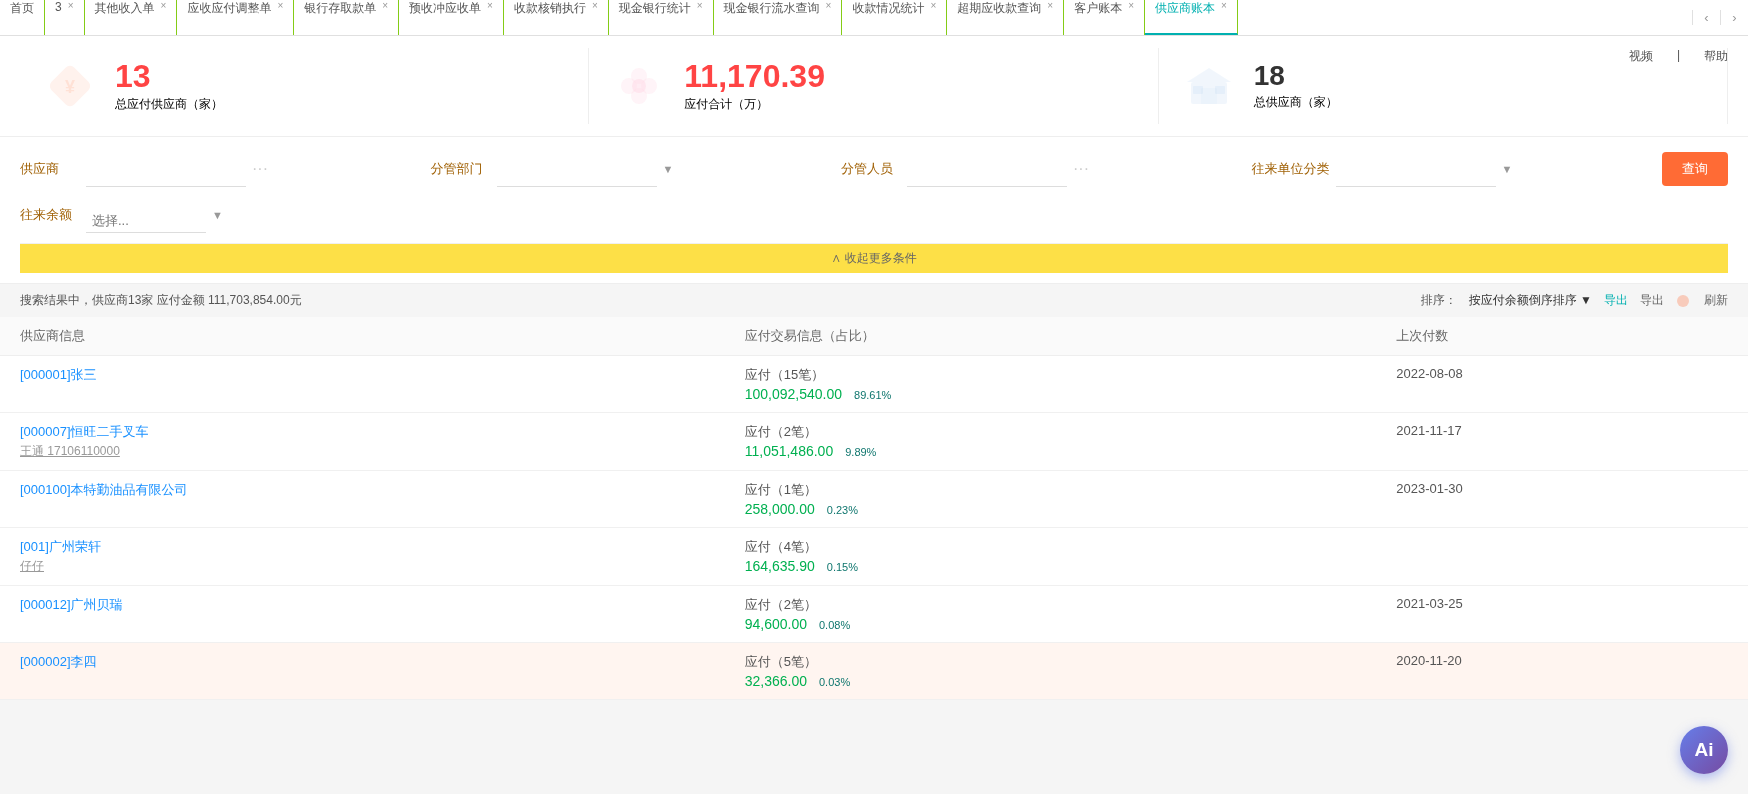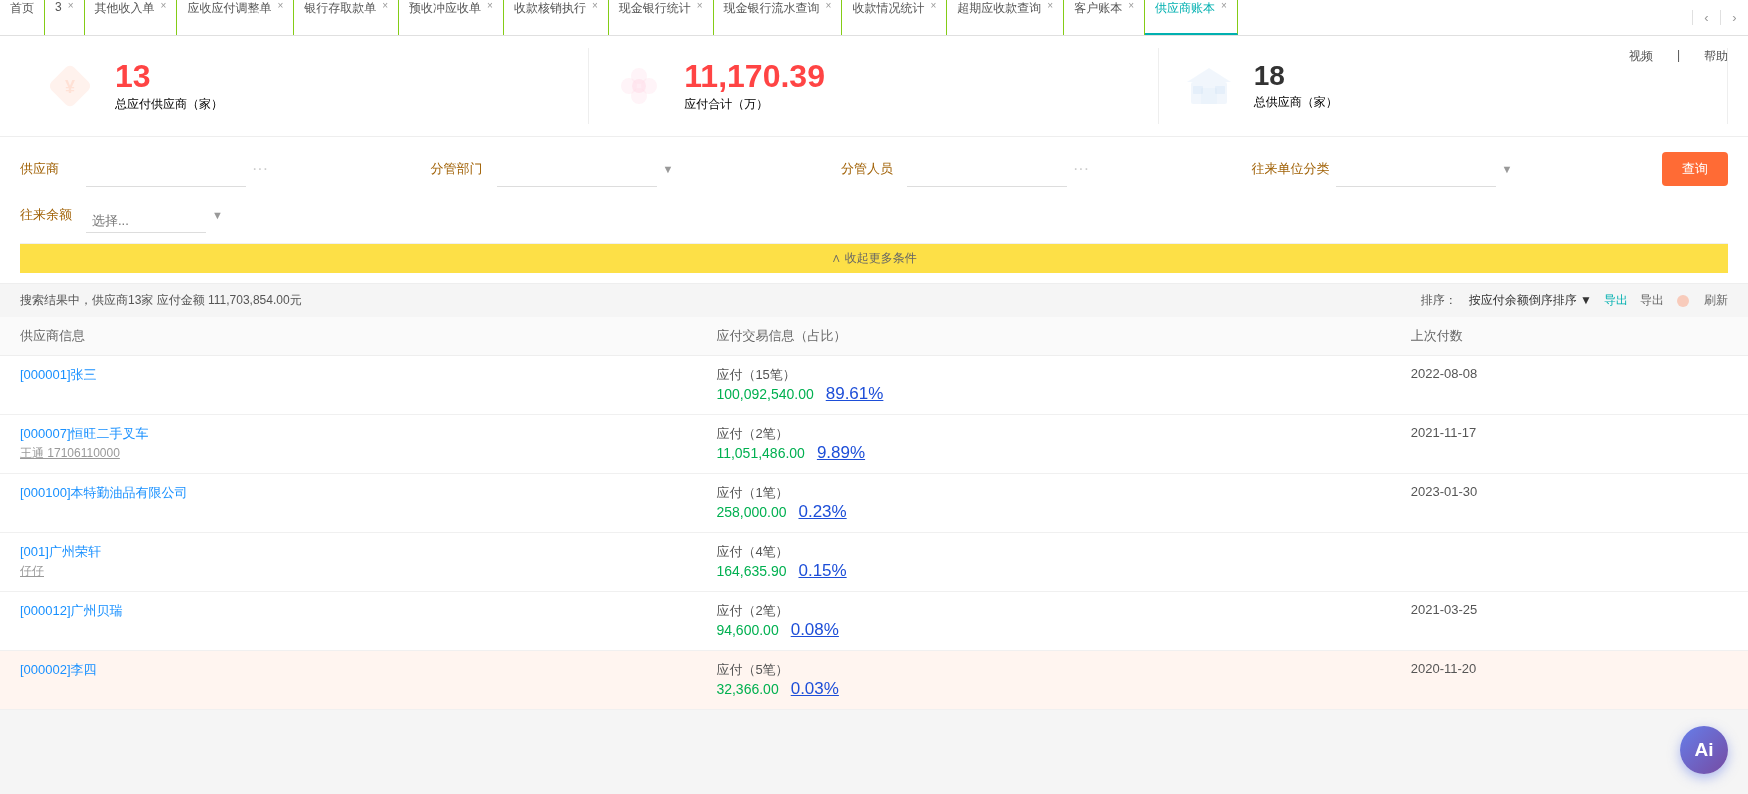--- a/index.html
+++ b/index.html
@@ -212,21 +212,21 @@
       text-decoration: underline;
     }
     .tx-label { color: #555; font-size: 13px; }
     .tx-amount {
       color: #00b050;
       font-size: 14px;
       font-weight: 500;
       margin-top: 2px;
       cursor: pointer;
     }
-    .tx-percent { color: #1d4ed8; font-size: 17px; margin-left: 12px; text-decoration: underline; }
+    .tx-percent { color: #0f766e; font-size: 11px; margin-left: 12px; }
     .tx-row { display: flex; align-items: baseline; }
     .last-pay { color: #555; font-size: 13px; }
 
     
     .table-container::-webkit-scrollbar { width: 6px; }
     .table-container::-webkit-scrollbar-thumb { background: #ddd; border-radius: 3px; }
   </style>
 </head>
 <body>
 

